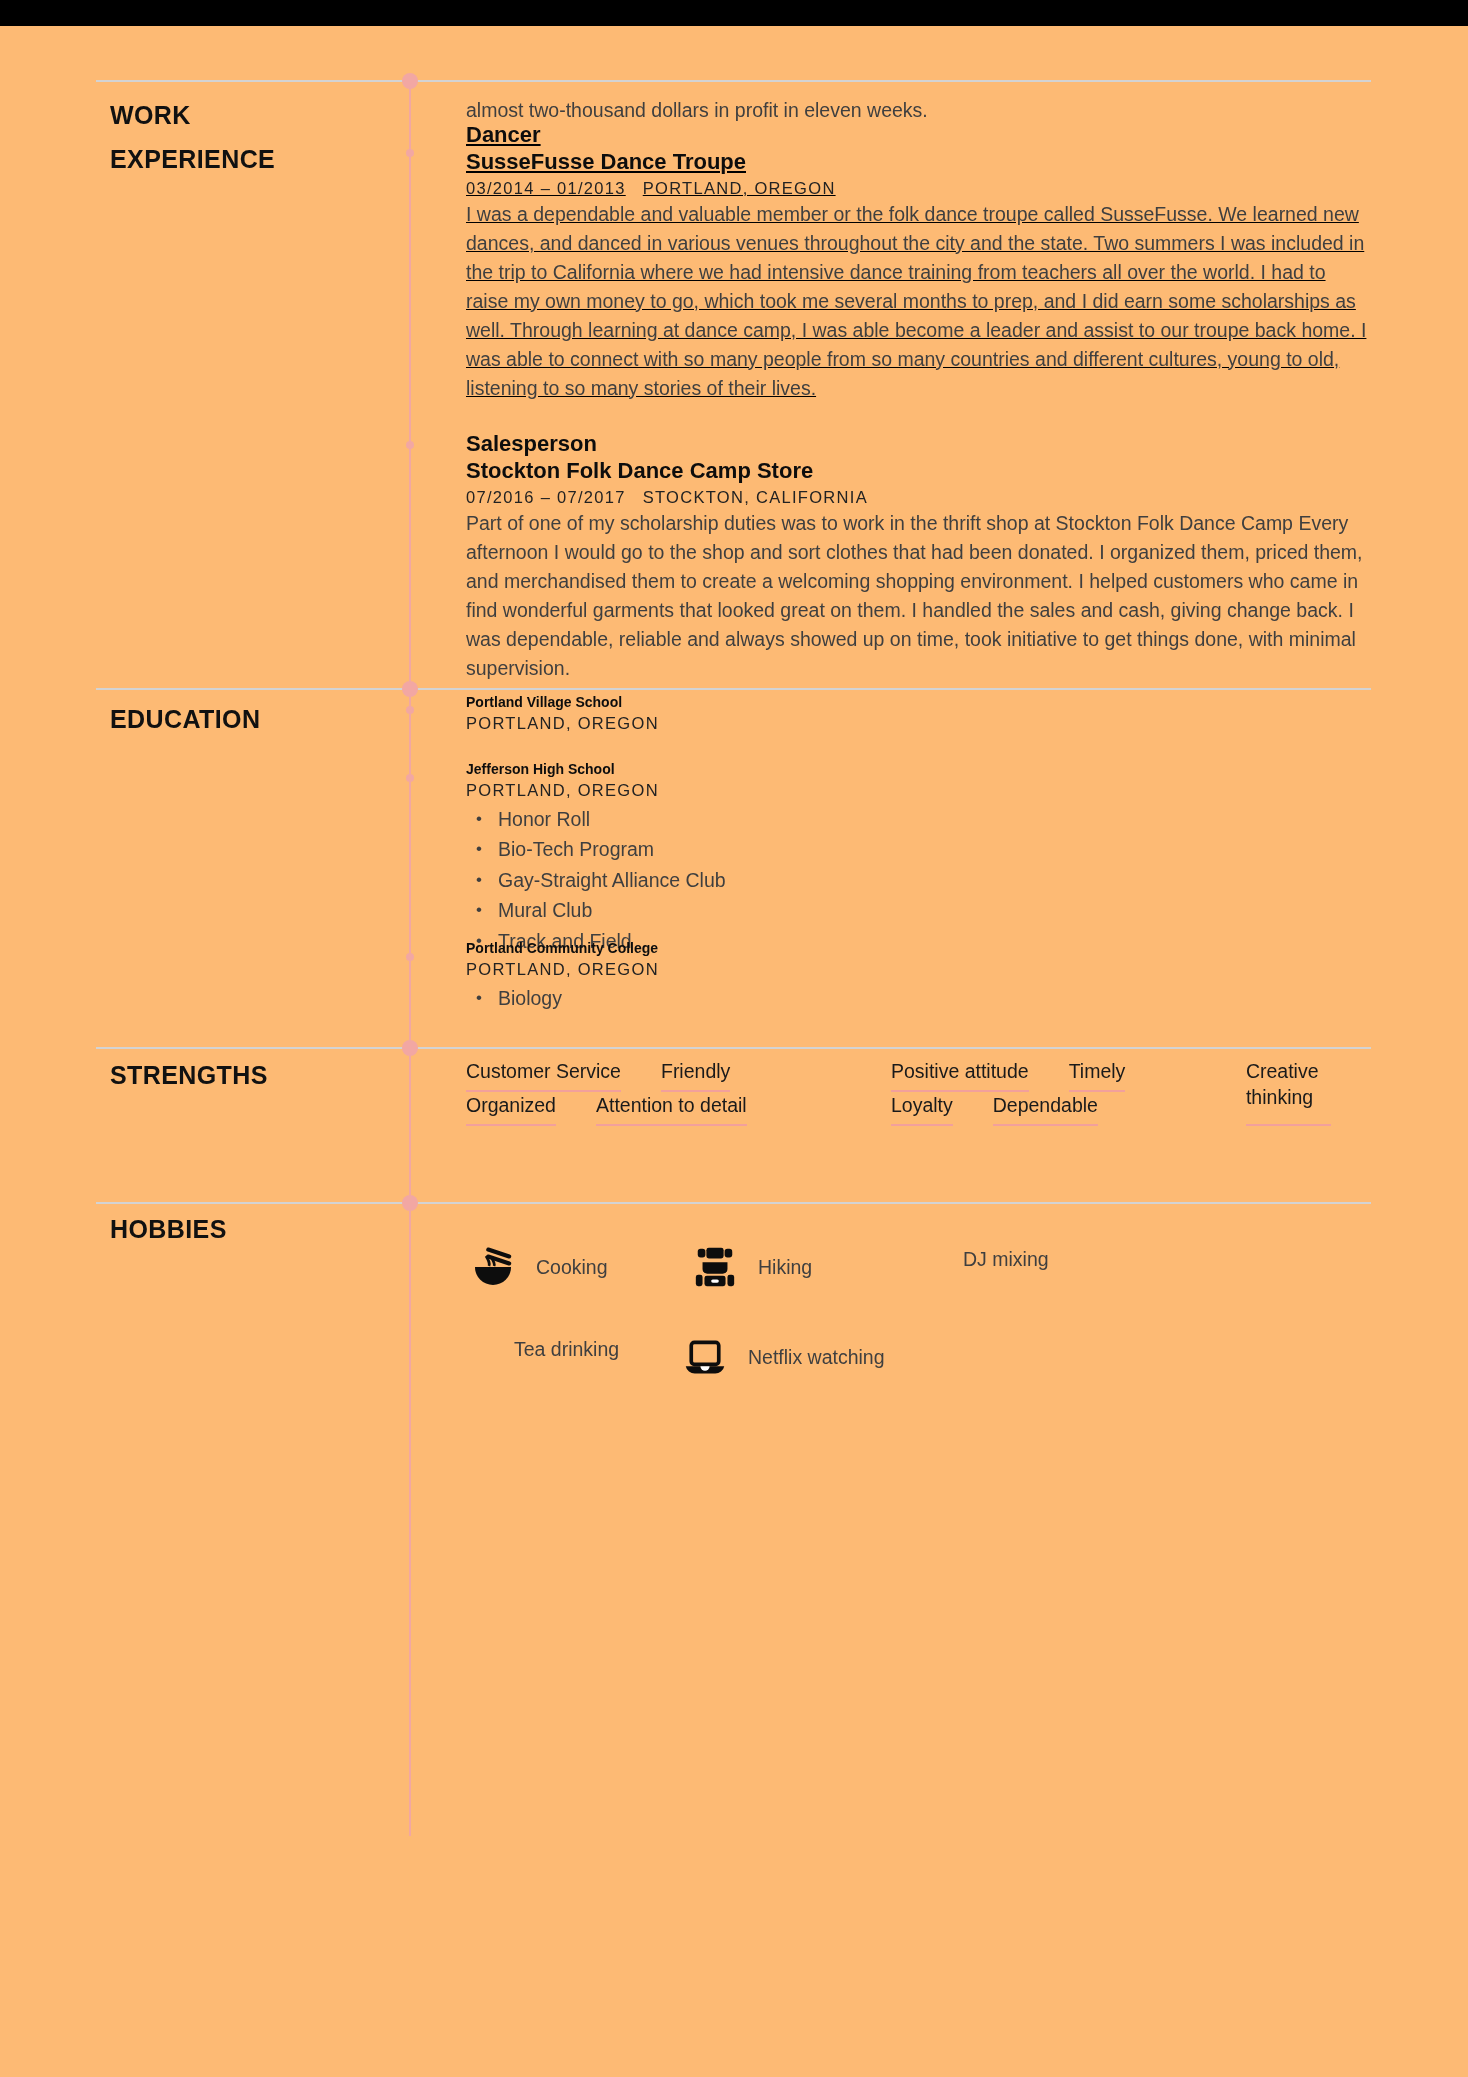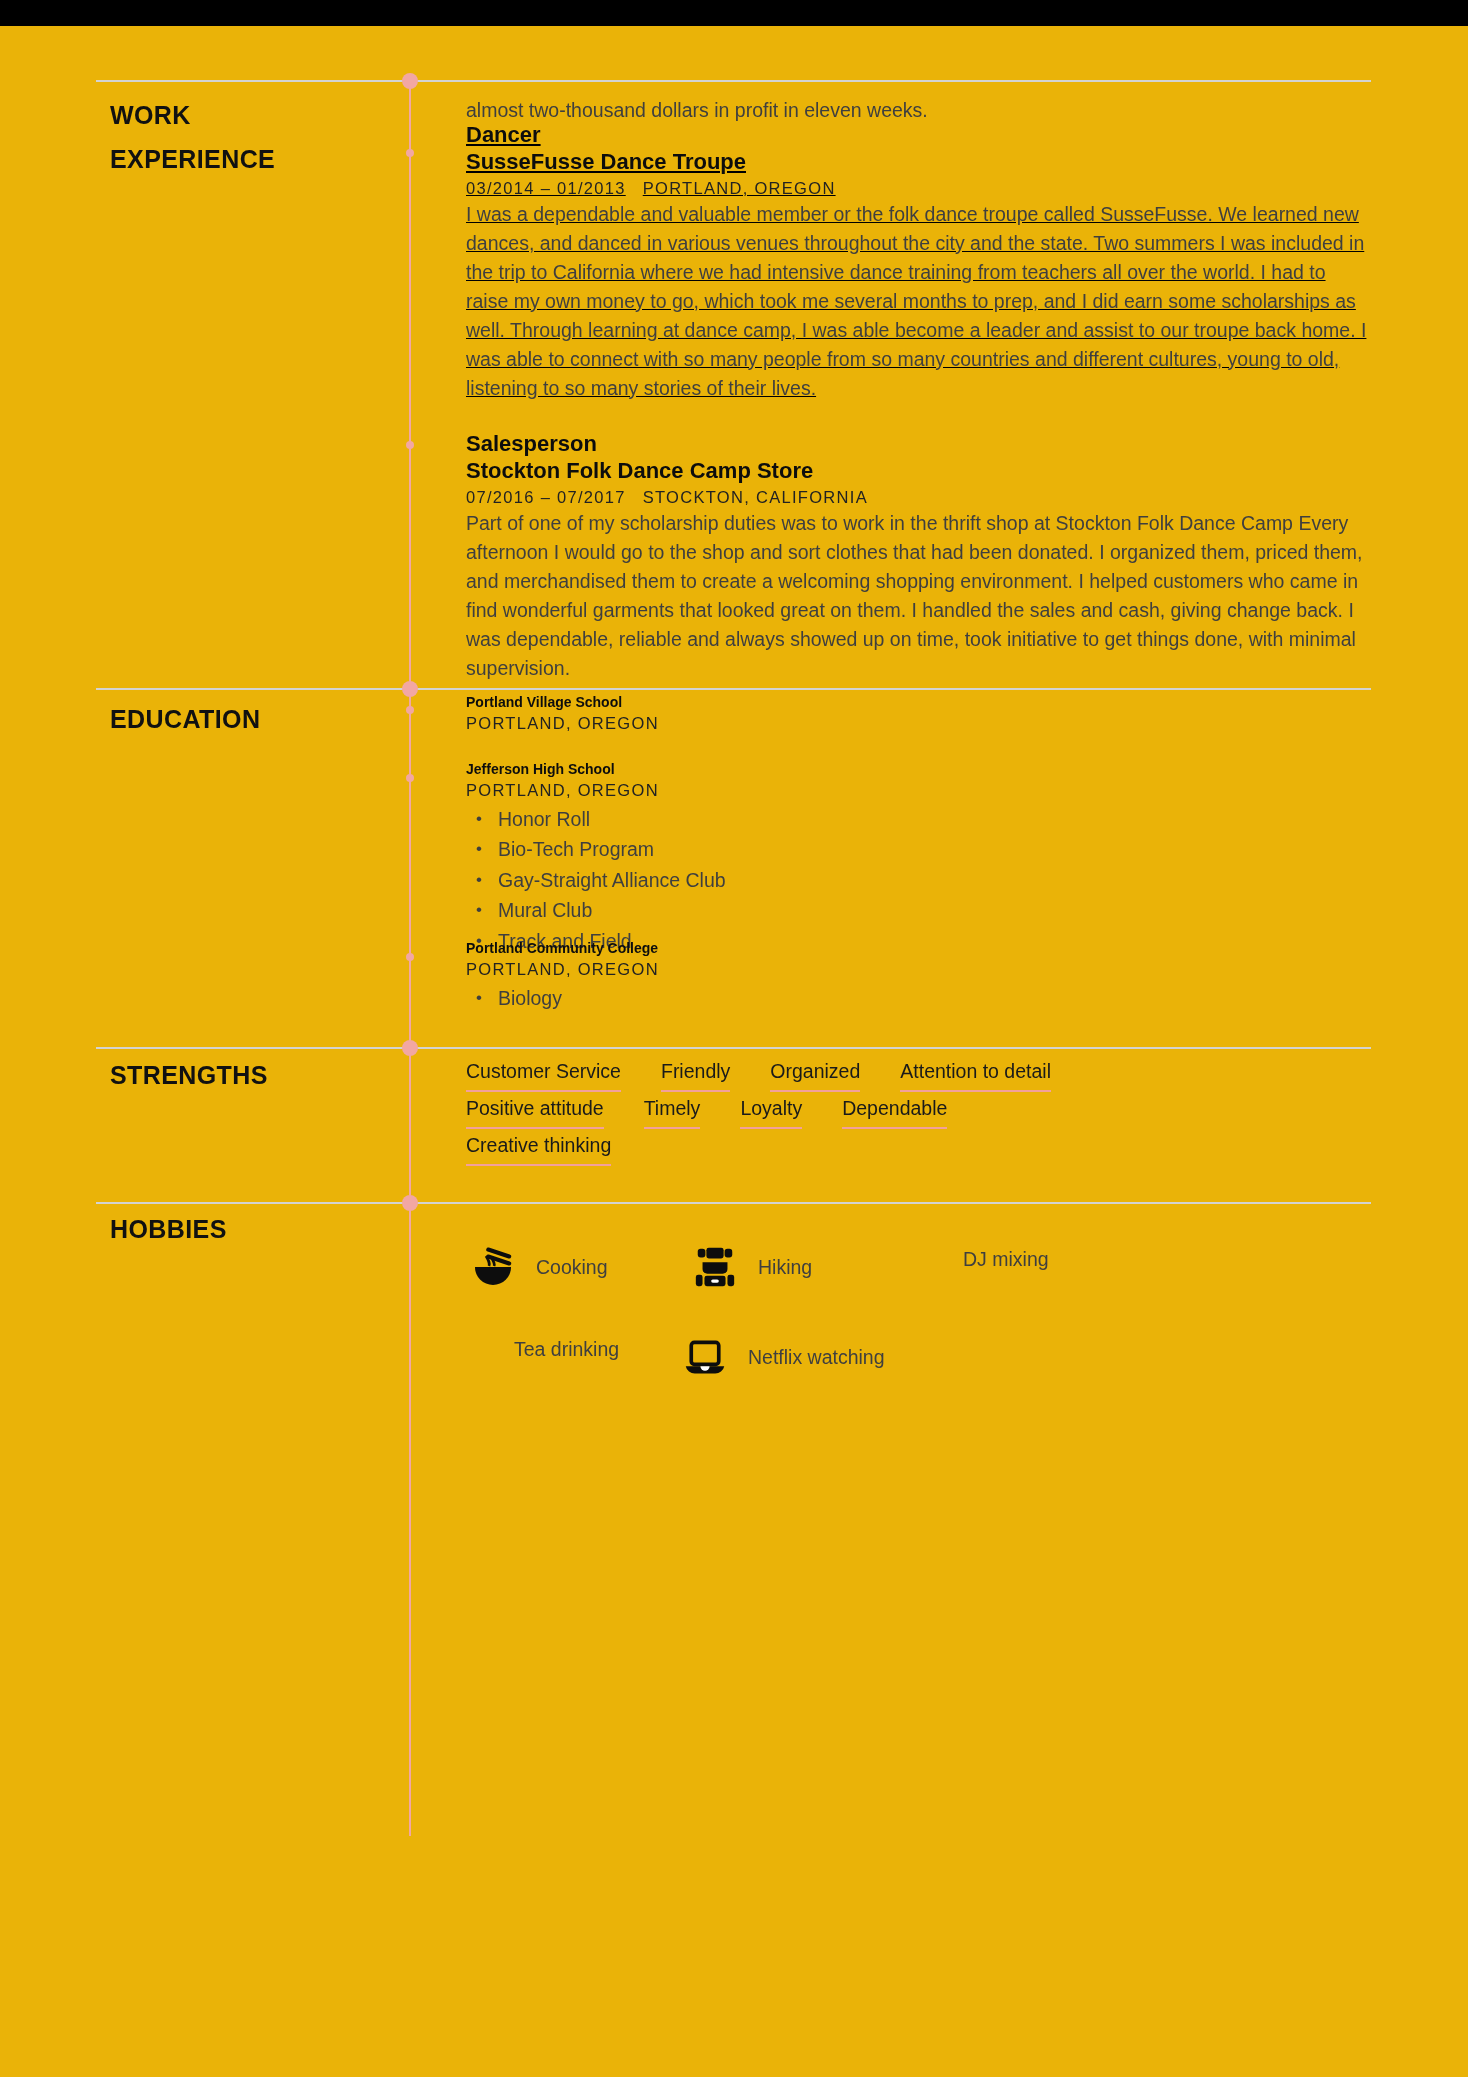--- a/index.html
+++ b/index.html
@@ -13,21 +13,21 @@
   .topbar {
     position: absolute; top: 0; left: 0;
     width: 1468px; height: 26px;
     background: #000000;
   }
 
   .page {
     position: absolute;
     top: 26px; left: 0;
     width: 1468px; height: 2051px;
-    background: #eab308;
+    background: #fdba74;
   }
 
   
   .rail {
     position: absolute;
     left: 409px;
     top: 55px;
     width: 2px;
     height: 1755px;
     background: #f2a7a3;
@@ -125,21 +125,21 @@
     padding-left: 32px;
   }
   ul.bullets li::before {
     content: "\2022";
     position: absolute;
     left: 10px;
     color: #3f3f3f;
     font-size: 17px;
   }
 
-  .strength-rows { display: flex; flex-direction: column; gap: 3px; }
+  .strength-rows { display: flex; flex-direction: row; gap: 3px; }
   .strength-row { display: flex; flex-wrap: wrap; }
   .strength-tag {
     font-size: 19.5px;
     color: #1a1a1a;
     padding-bottom: 6px;
     margin-right: 40px;
     border-bottom: 2px solid #f2a09c;
     line-height: 26px;
   }
 

